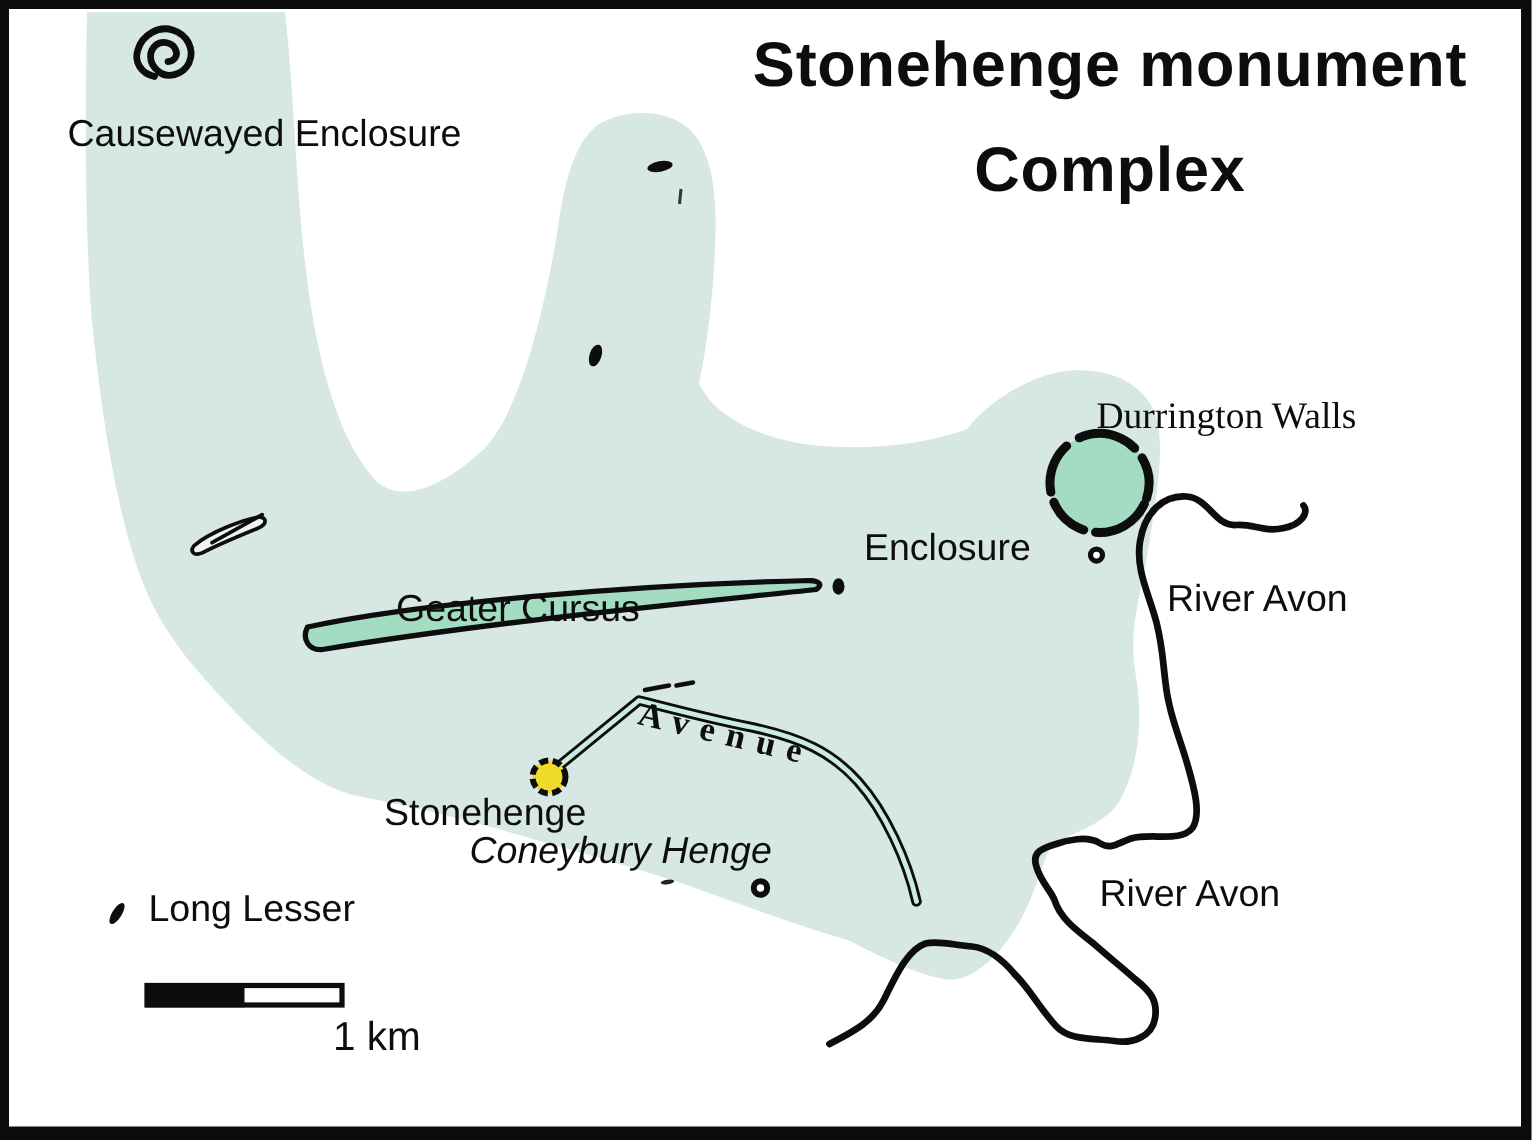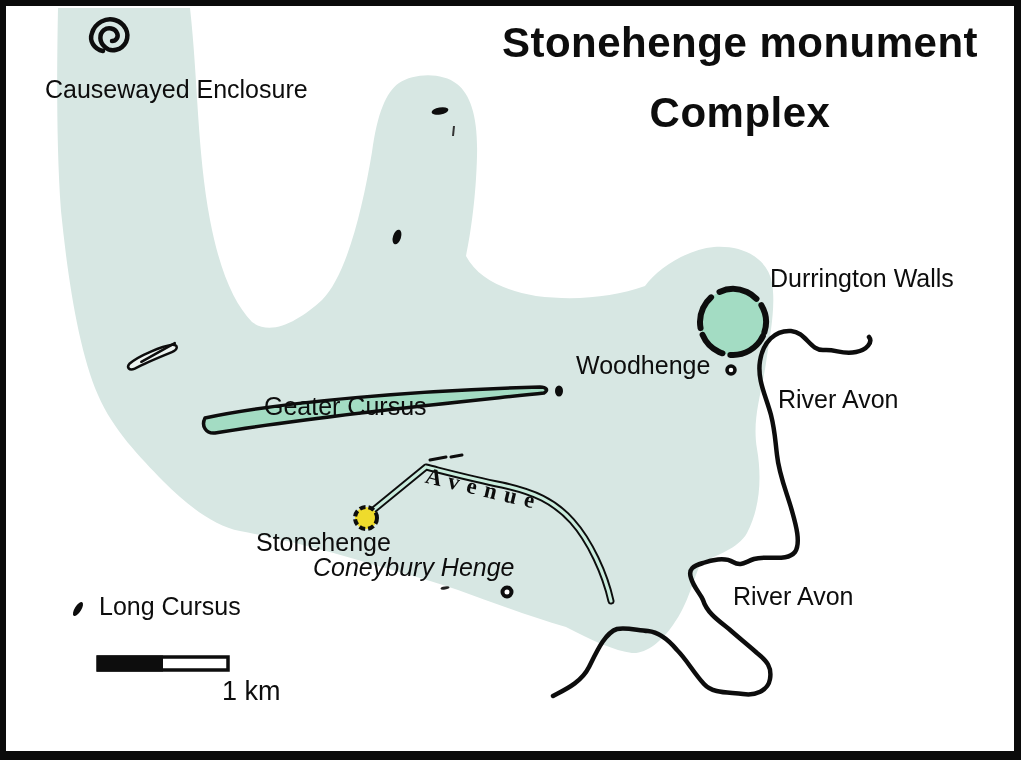--- a/index.html
+++ b/index.html
@@ -140,24 +140,24 @@
     </g>
   </svg>
 
   <div class="title">
     <div>Stonehenge monument</div>
     <div>Complex</div>
   </div>
 
   <div class="lbl" style="left:45px;top:51px;margin-top:24px;">Causewayed Enclosure</div>
   <div class="lbl" style="left:264px;top:363px;margin-top:29px;">Geater Cursus</div>
-  <div class="lbl" style="left:576px;top:351px;">Woodhenge</div>
-  <div class="lbl" style="left:770px;top:264px;">Durrington Walls</div>
+  <div class="lbl" style="left:576px;top:351px;">Enclosure</div>
+  <div class="lbl" style="left:731px;top:264px;font-family:Liberation Serif, serif;">Durrington Walls</div>
   <div class="lbl" style="left:778px;top:385px;">River Avon</div>
   <div class="lbl" style="left:733px;top:582px;">River Avon</div>
   <div class="lbl" style="left:256px;top:528px;">Stonehenge</div>
   <div class="lbl" style="left:313px;top:553px;font-style:italic;">Coneybury Henge</div>
-  <div class="lbl" style="left:99px;top:592px;">Long Cursus</div>
+  <div class="lbl" style="left:99px;top:592px;">Long Lesser</div>
   <div class="lbl avenue-lbl" style="left:429px;top:463px;">Avenue</div>
   <div class="lbl scale-lbl" style="left:222px;top:676px;">1 km</div>
 
   <div class="frame"></div>
 </div>
 
 </body></html>

